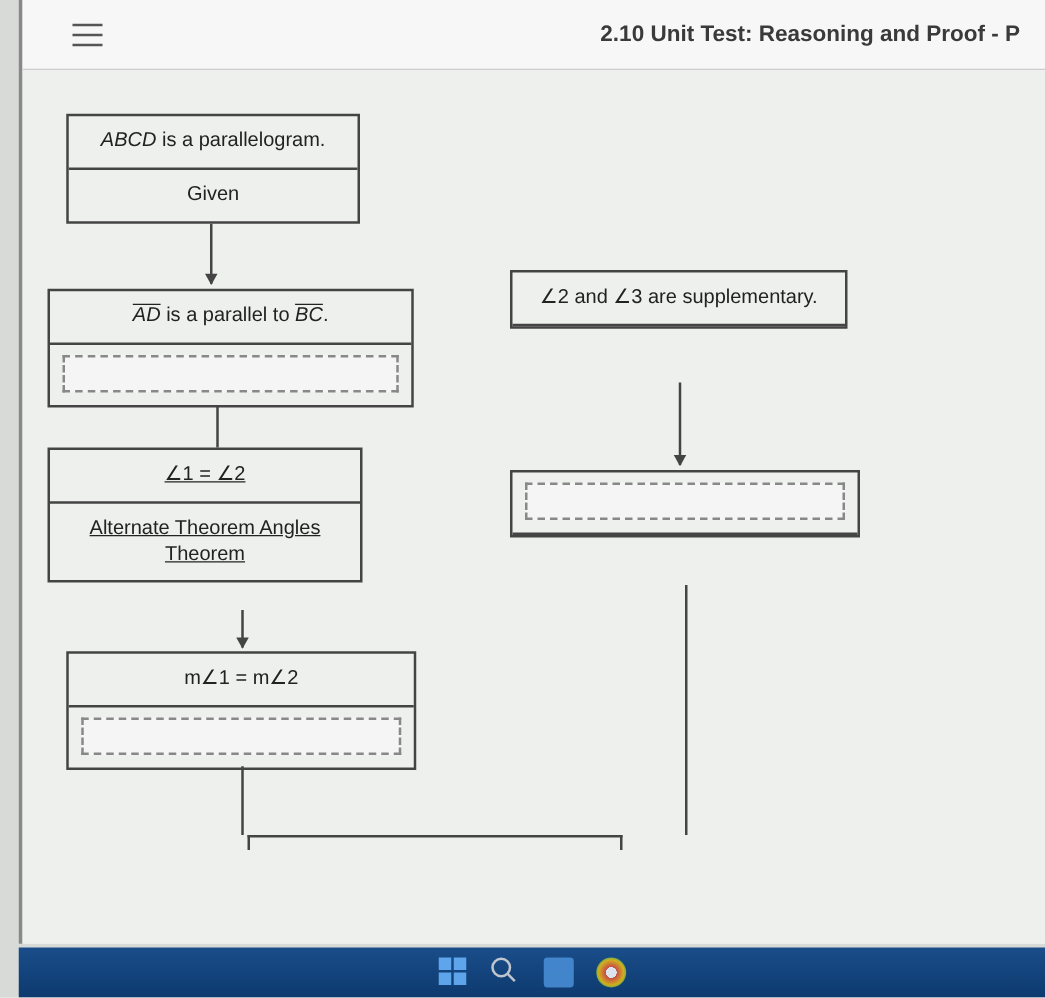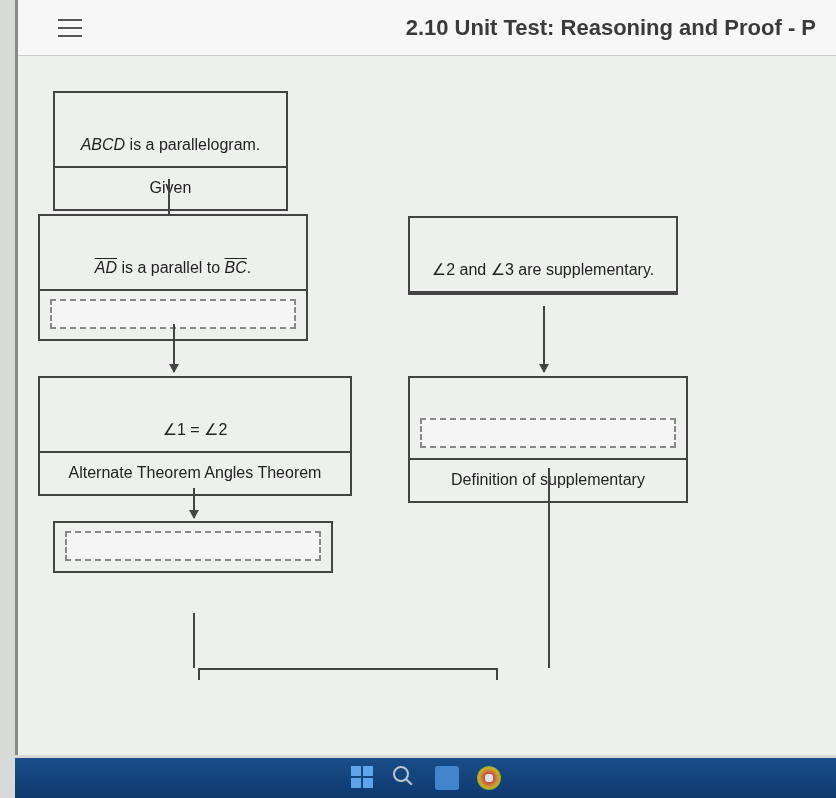--- a/index.html
+++ b/index.html
@@ -44,21 +44,21 @@
       flex-direction: column;
       justify-content: space-between;
     }
     .hamburger span {
       display: block;
       height: 2px;
       background: #555;
       width: 100%;
     }
     .page-title {
-      font-size: 22px;
+      font-size: 18px;
       color: #3a3a3a;
       font-weight: 600;
       white-space: nowrap;
     }
     .content {
       position: absolute;
       top: 56px;
       left: 0;
       right: 0;
       bottom: 0;
@@ -73,21 +73,20 @@
       border: 2px solid #444;
       width: 250px;
       text-align: center;
       font-size: 16px;
       color: #222;
     }
     .proof-box .statement {
       padding: 10px 8px;
       border-bottom: 2px solid #444;
       line-height: 1.3;
-      margin-top: 32px;
     }
     .proof-box .reason {
       padding: 10px 8px;
       line-height: 1.3;
     }
     .proof-box .reason.blank,
     .proof-box .statement.blank {
       padding: 6px 8px 8px;
     }
     .blank-slot {
@@ -99,23 +98,23 @@
     }
     .overline {
       text-decoration: overline;
     }
     .italic {
       font-style: italic;
     }
     
     
     .b1 { position: absolute; top: 35px; left: 35px; width: 235px; }
-    .b2 { position: absolute; top: 158px; left: 20px; width: 270px; }
+    .b2 { position: absolute; top: 175px; left: 20px; width: 293px; }
     .b2r { position: absolute; top: 160px; left: 390px; width: 270px; }
-    .b3 { position: absolute; top: 320px; left: 20px; width: 314px; }
+    .b3 { position: absolute; top: 302px; left: 20px; width: 252px; text-decoration: underline; }
     .b3r { position: absolute; top: 320px; left: 390px; width: 280px; }
     .b4 { position: absolute; top: 465px; left: 35px; width: 280px; }
     
     
     .arrow {
       position: absolute;
       width: 2px;
       background: #444;
     }
     .arrow::after {
@@ -255,26 +254,26 @@
 
       <div class="proof-box b3">
         <div class="statement">∠1 = ∠2</div>
         <div class="reason">Alternate Theorem Angles Theorem</div>
       </div>
 
       <div class="proof-box b3r">
         <div class="statement blank">
           <span class="blank-slot"></span>
         </div>
-        <div class="reason">Definition of supplementary</div>
       </div>
 
       <div class="arrow a3"></div>
 
       <div class="proof-box b4">
+        <div class="statement">m∠1 = m∠2</div>
         <div class="reason blank">
           <span class="blank-slot"></span>
         </div>
       </div>
 
       <div class="line-down-left"></div>
       <div class="line-down-right"></div>
       <div class="bottom-box-hint"></div>
 
     </div>

